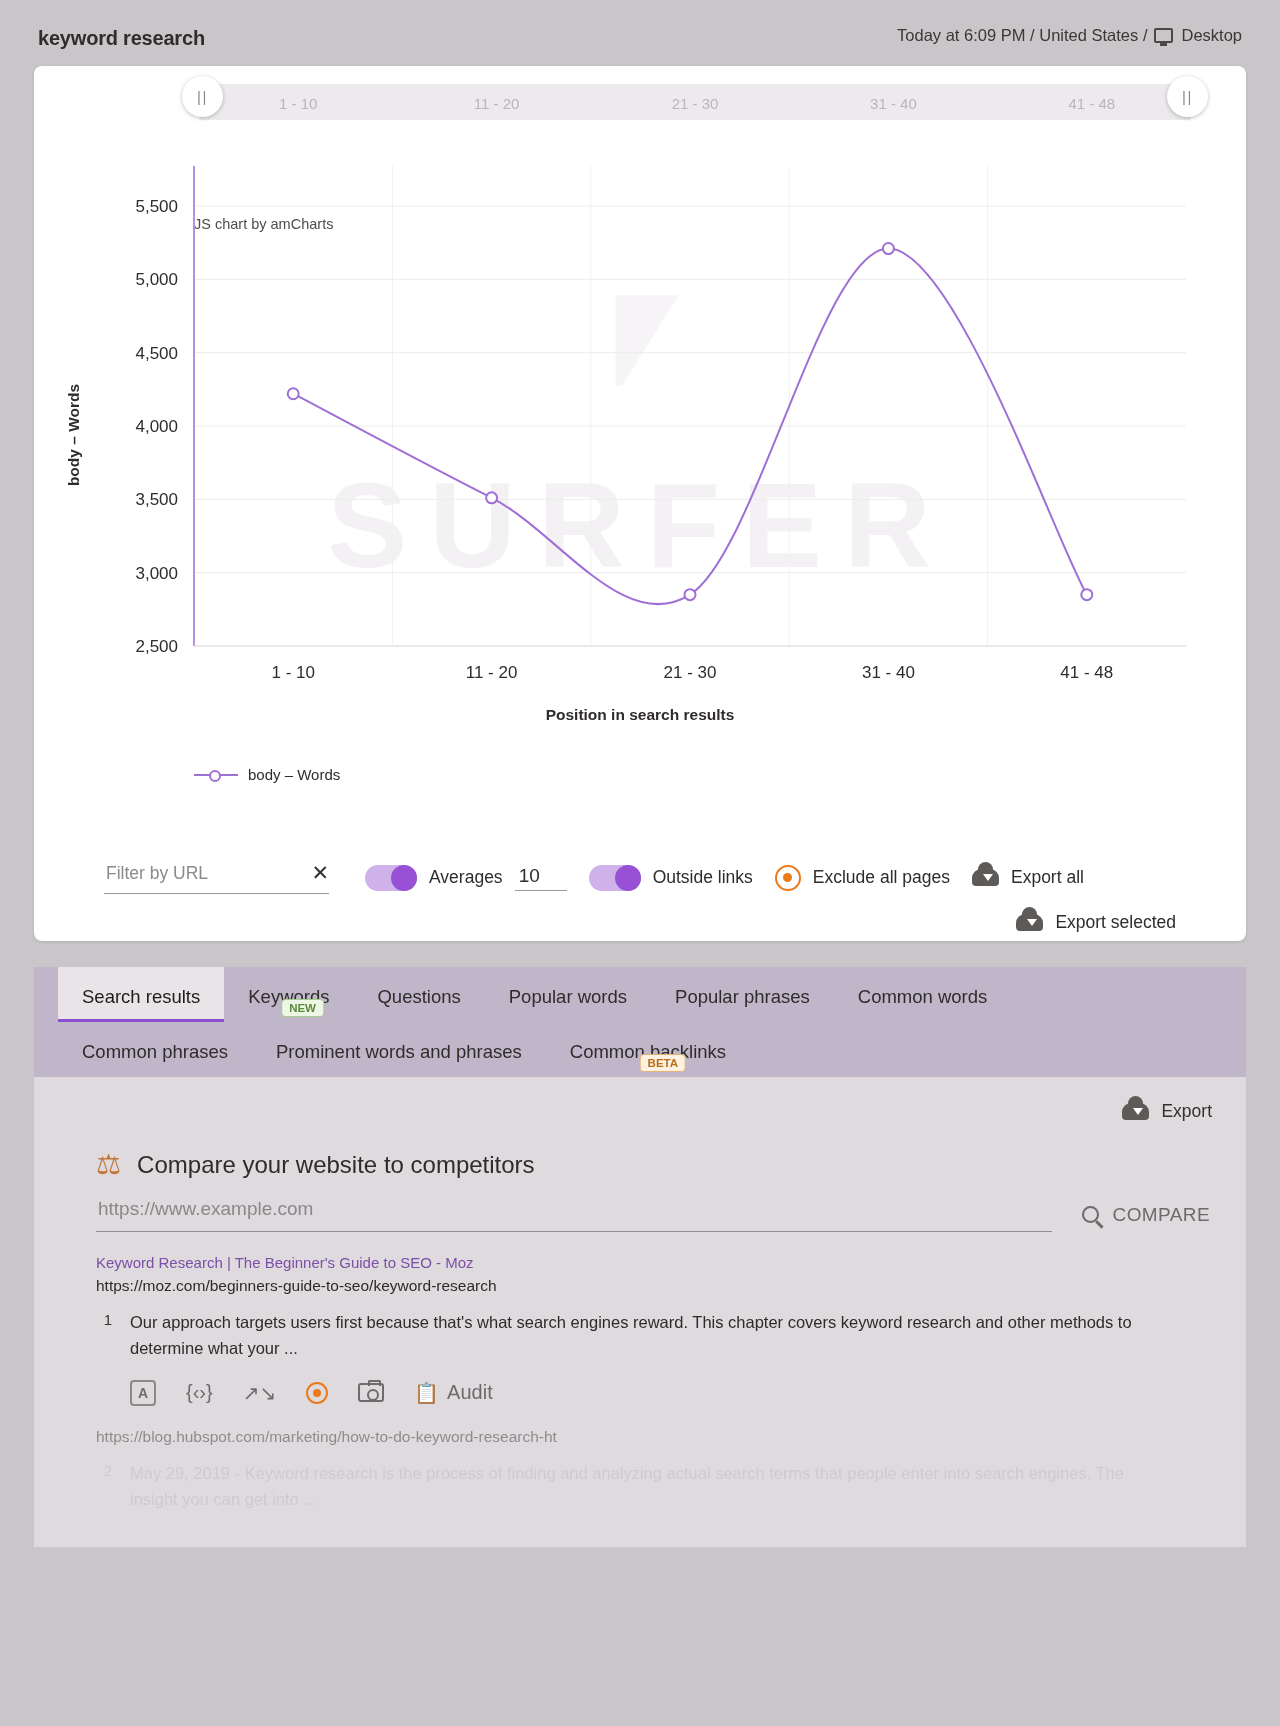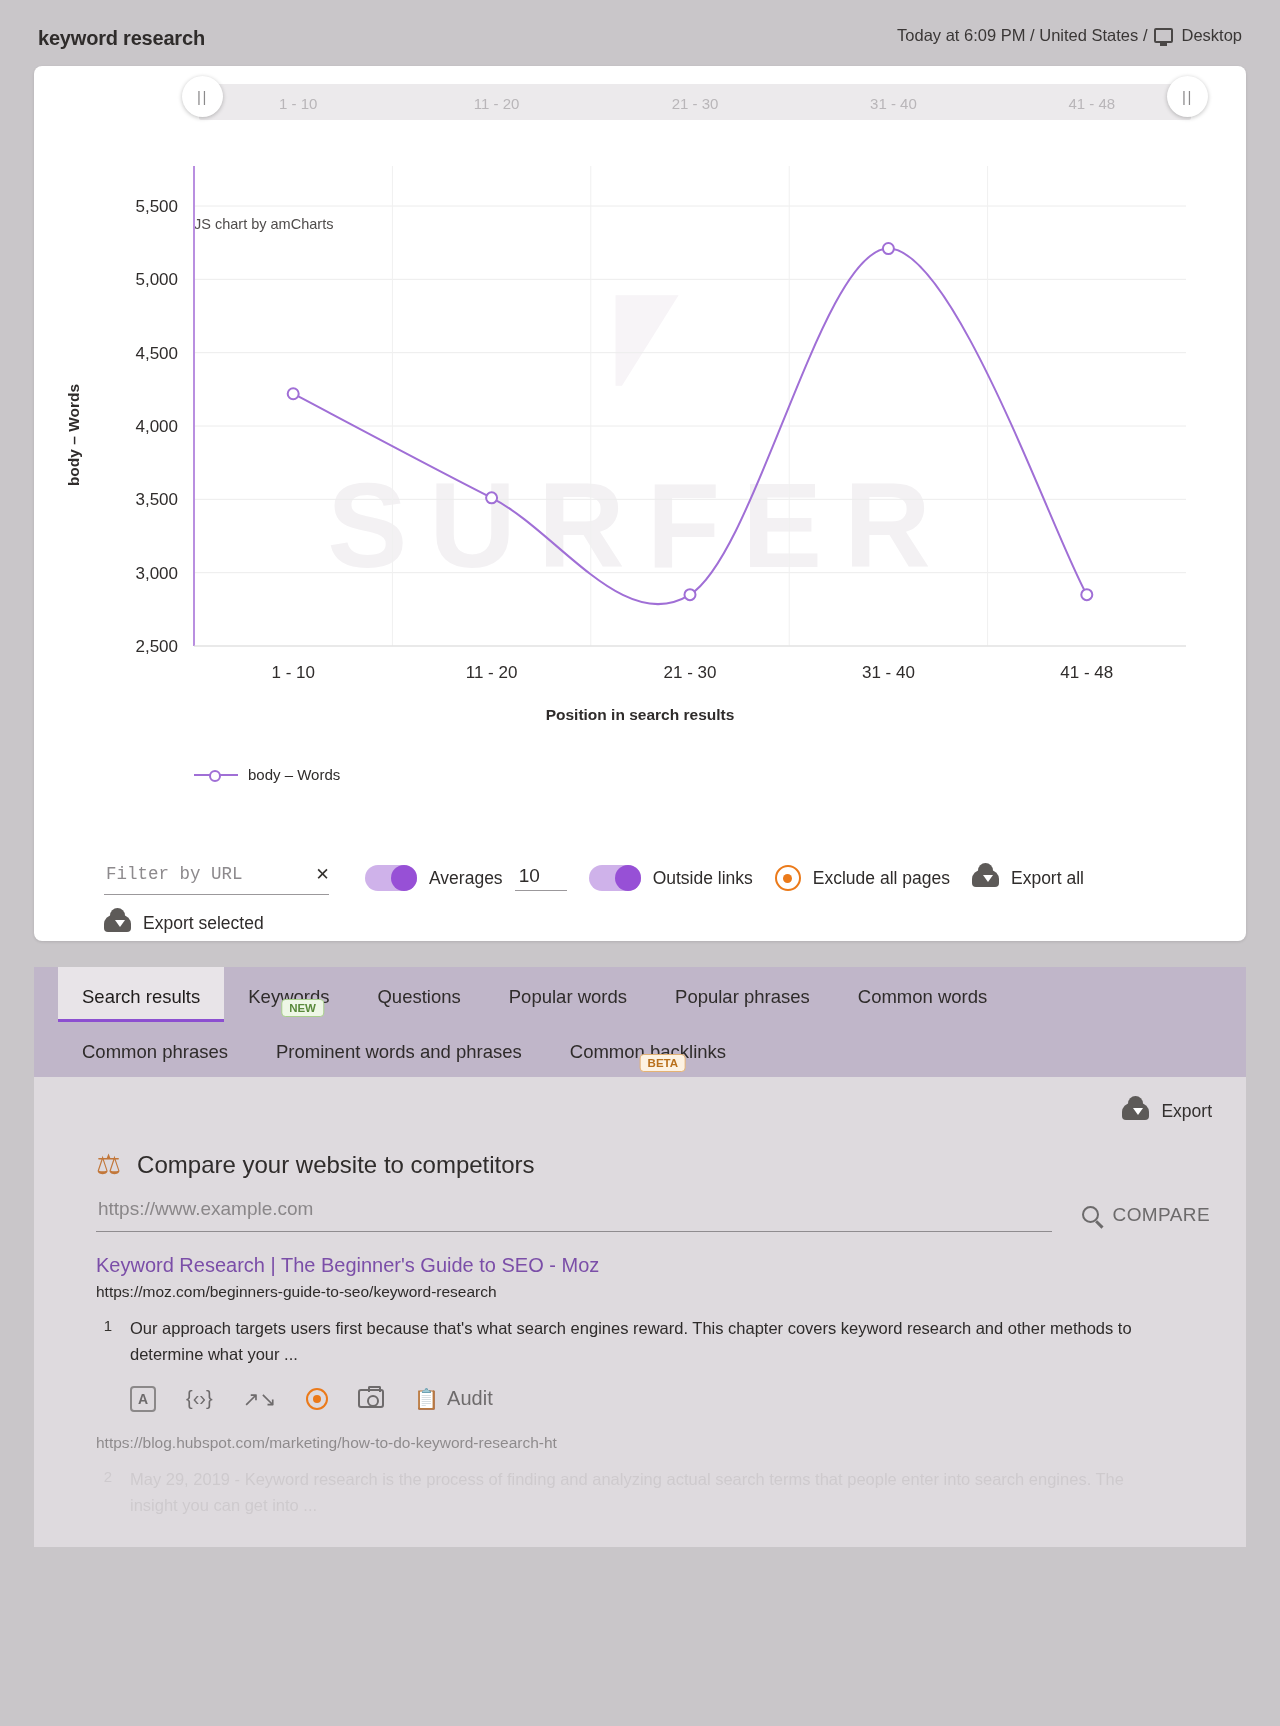--- a/index.html
+++ b/index.html
@@ -179,21 +179,20 @@
     font-size: 17.5px;
     color: #2f2c2b;
   }
   .filter-url {
     width: 225px;
     display: flex;
     align-items: center;
     border-bottom: 1.5px solid #9b989b;
     padding-bottom: 8px;
     margin-right: 14px;
-    font-family: Liberation Mono, monospace;
   }
   .filter-url input {
     border: none;
     outline: none;
     font-size: 17.5px;
     font-family: inherit;
     color: #55524f;
     width: 100%;
     background: transparent;
   }
@@ -262,21 +261,21 @@
     left: 11px; top: 5px;
     width: 0; height: 0;
     border-left: 5px solid transparent;
     border-right: 5px solid transparent;
     border-top: 7px solid #ffffff;
     z-index: 2;
   }
   .row2 {
     width: 100%;
     display: flex;
-    justify-content: flex-start;
+    justify-content: flex-end;
     margin-top: 18px;
   }
   .row2 .ctl { gap: 12px; }
 
   
   .tabs-panel {
     margin: 26px 34px 0 34px;
     background: #c0b6c9;
     padding: 0 0 0 0;
   }
@@ -386,21 +385,21 @@
     width: 9px; height: 2.5px;
     background: #6c6a6b;
     transform: rotate(45deg);
   }
 
   .result {
     padding: 22px 40px 0 62px;
     position: relative;
   }
   .result-title {
-    font-size: 20px;
+    font-size: 15px;
     color: #7b4ea8;
     margin-bottom: 6px;
     cursor: pointer;
   }
   .result-url {
     font-size: 15.5px;
     color: #2e2b2a;
   }
   .result-body {
     display: flex;

